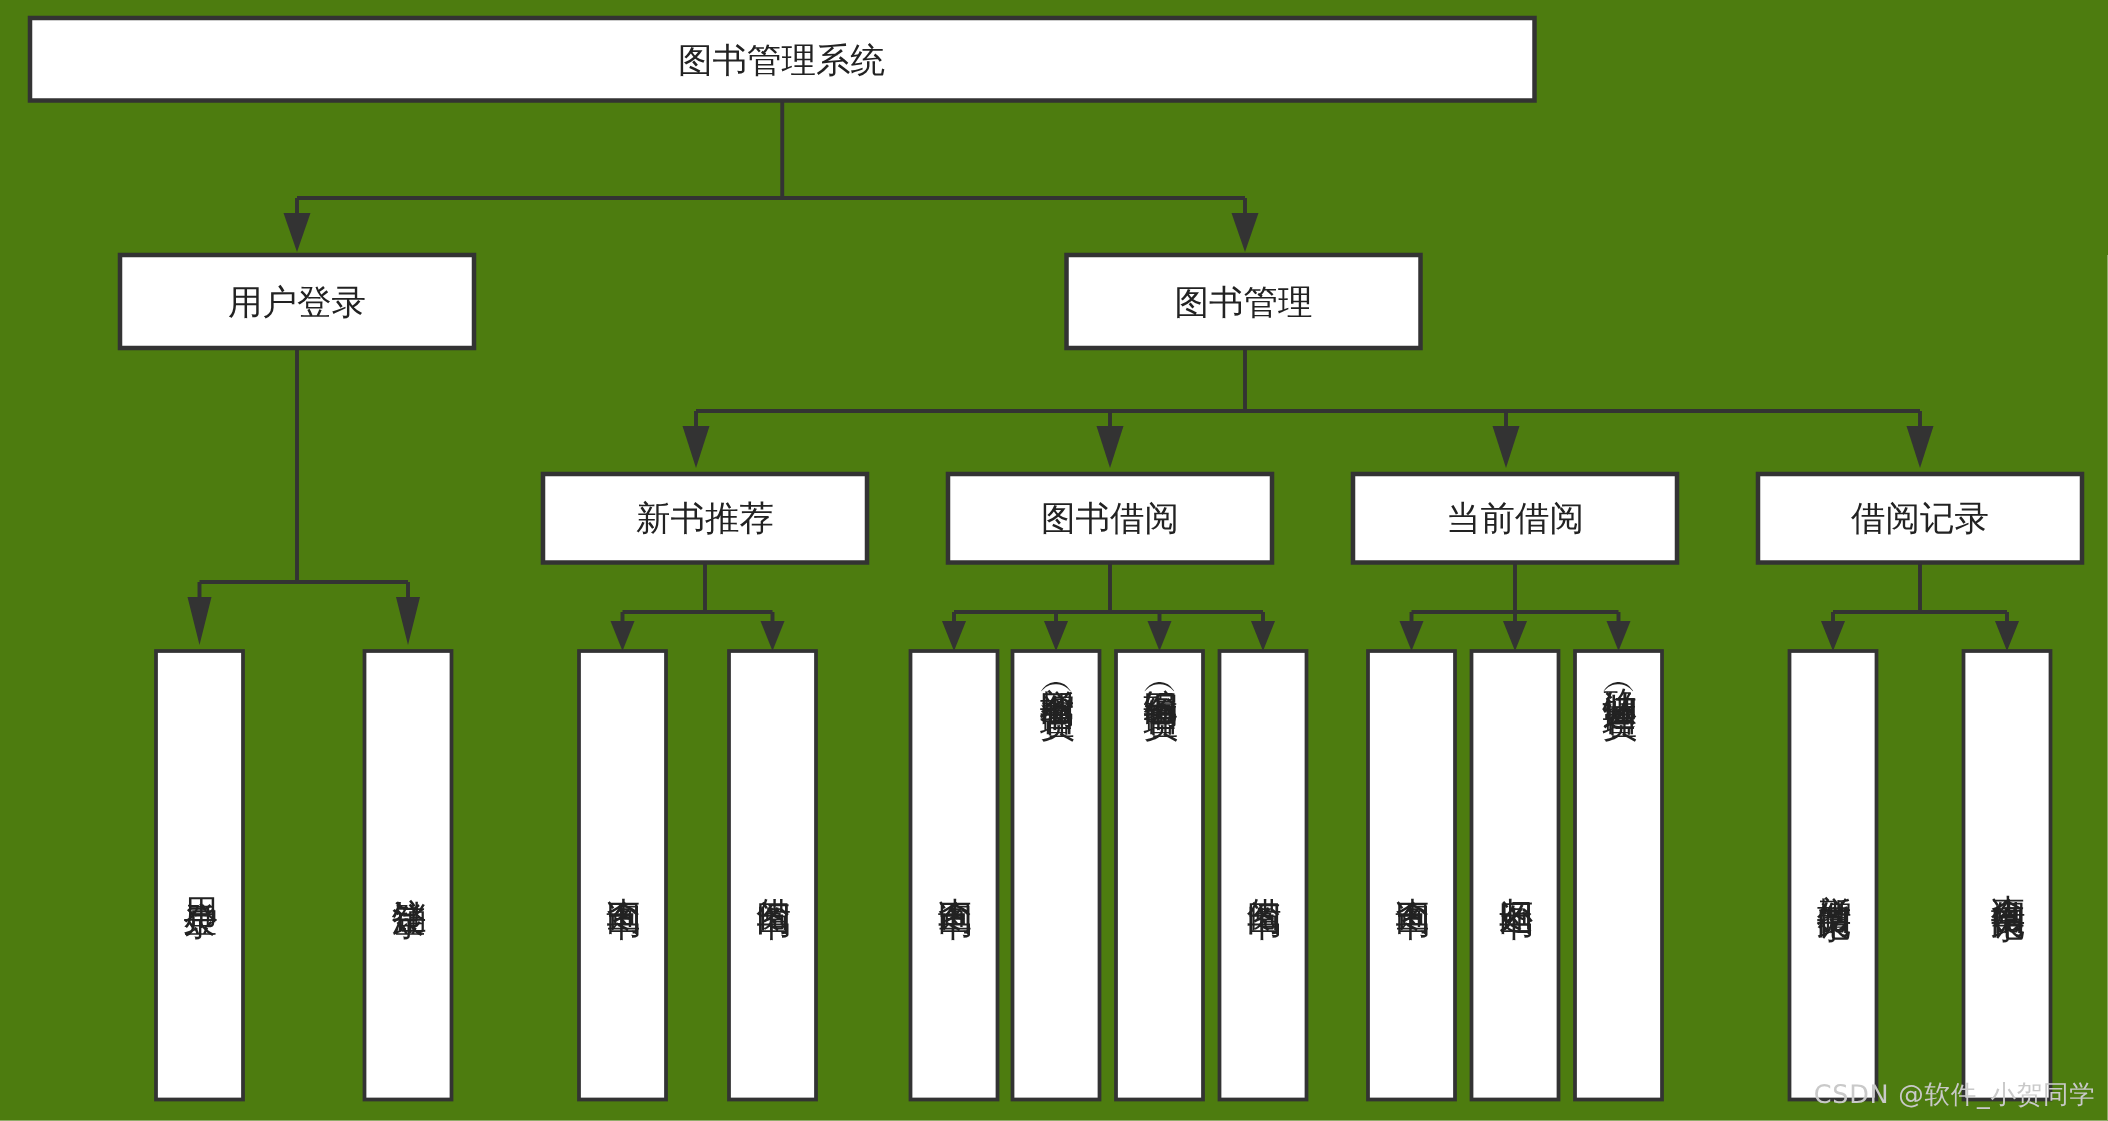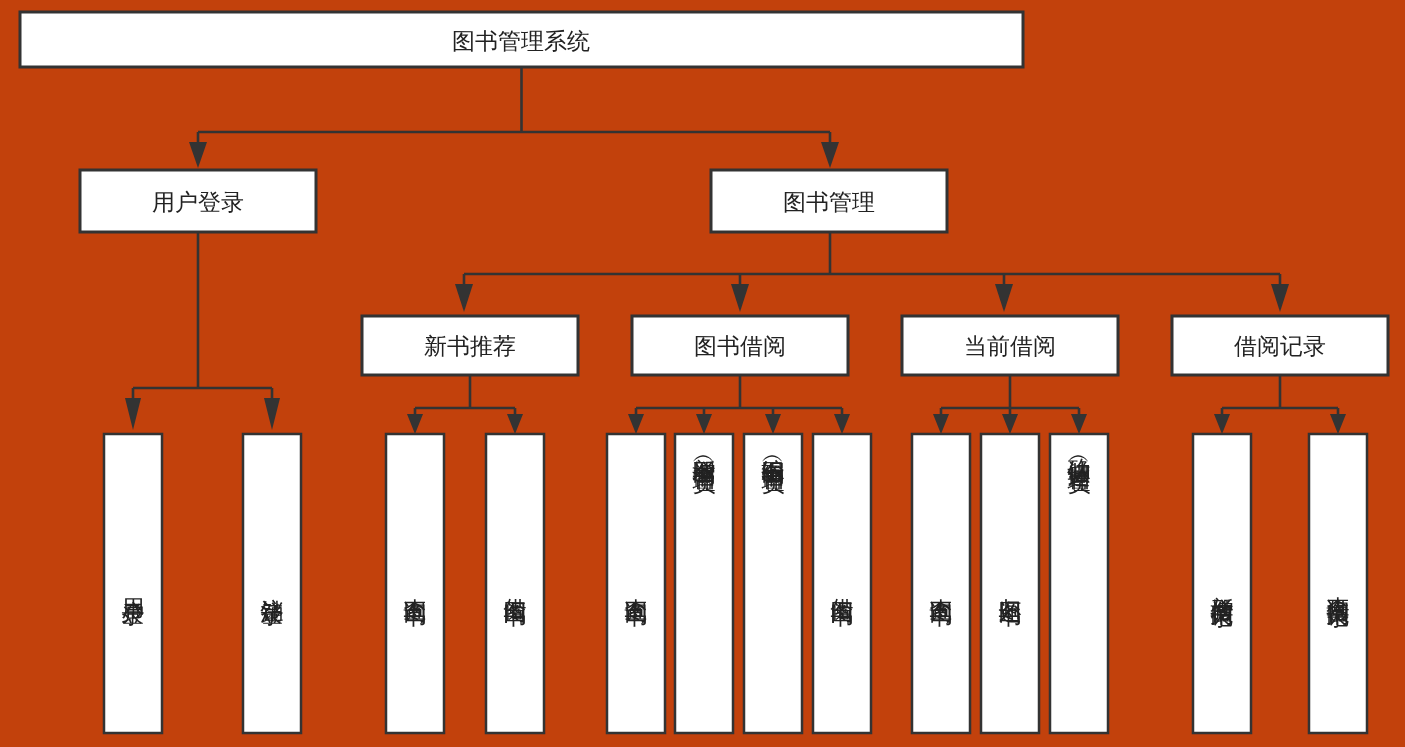--- a/index.html
+++ b/index.html
@@ -11,21 +11,21 @@
   body {
     width: 1405px;
     height: 747px;
     overflow: hidden;
     font-family: "DejaVu Sans", "Liberation Sans", sans-serif;
   }
   #diagram-root {
     position: relative;
     width: 1405px;
     height: 747px;
-    background: #c2410c;
+    background: #4d7c0f;
   }
   svg.diagram-canvas {
     position: absolute;
     left: 0;
     top: 0;
     width: 1405px;
     height: 747px;
   }
   .node-box {
     fill: #ffffff;
@@ -264,14 +264,15 @@
   </div>
 
   <div class="vlabel-wrap" style="left:1193px; top:434px; width:58px; height:299px;">
     <span class="vlabel">新增借阅记录</span>
   </div>
 
   <div class="vlabel-wrap" style="left:1309px; top:434px; width:58px; height:299px;">
     <span class="vlabel">查询借阅记录</span>
   </div>
 
+  <div id="watermark">CSDN @软件_小贺同学</div>
 
 </div>
 
 </body></html>

